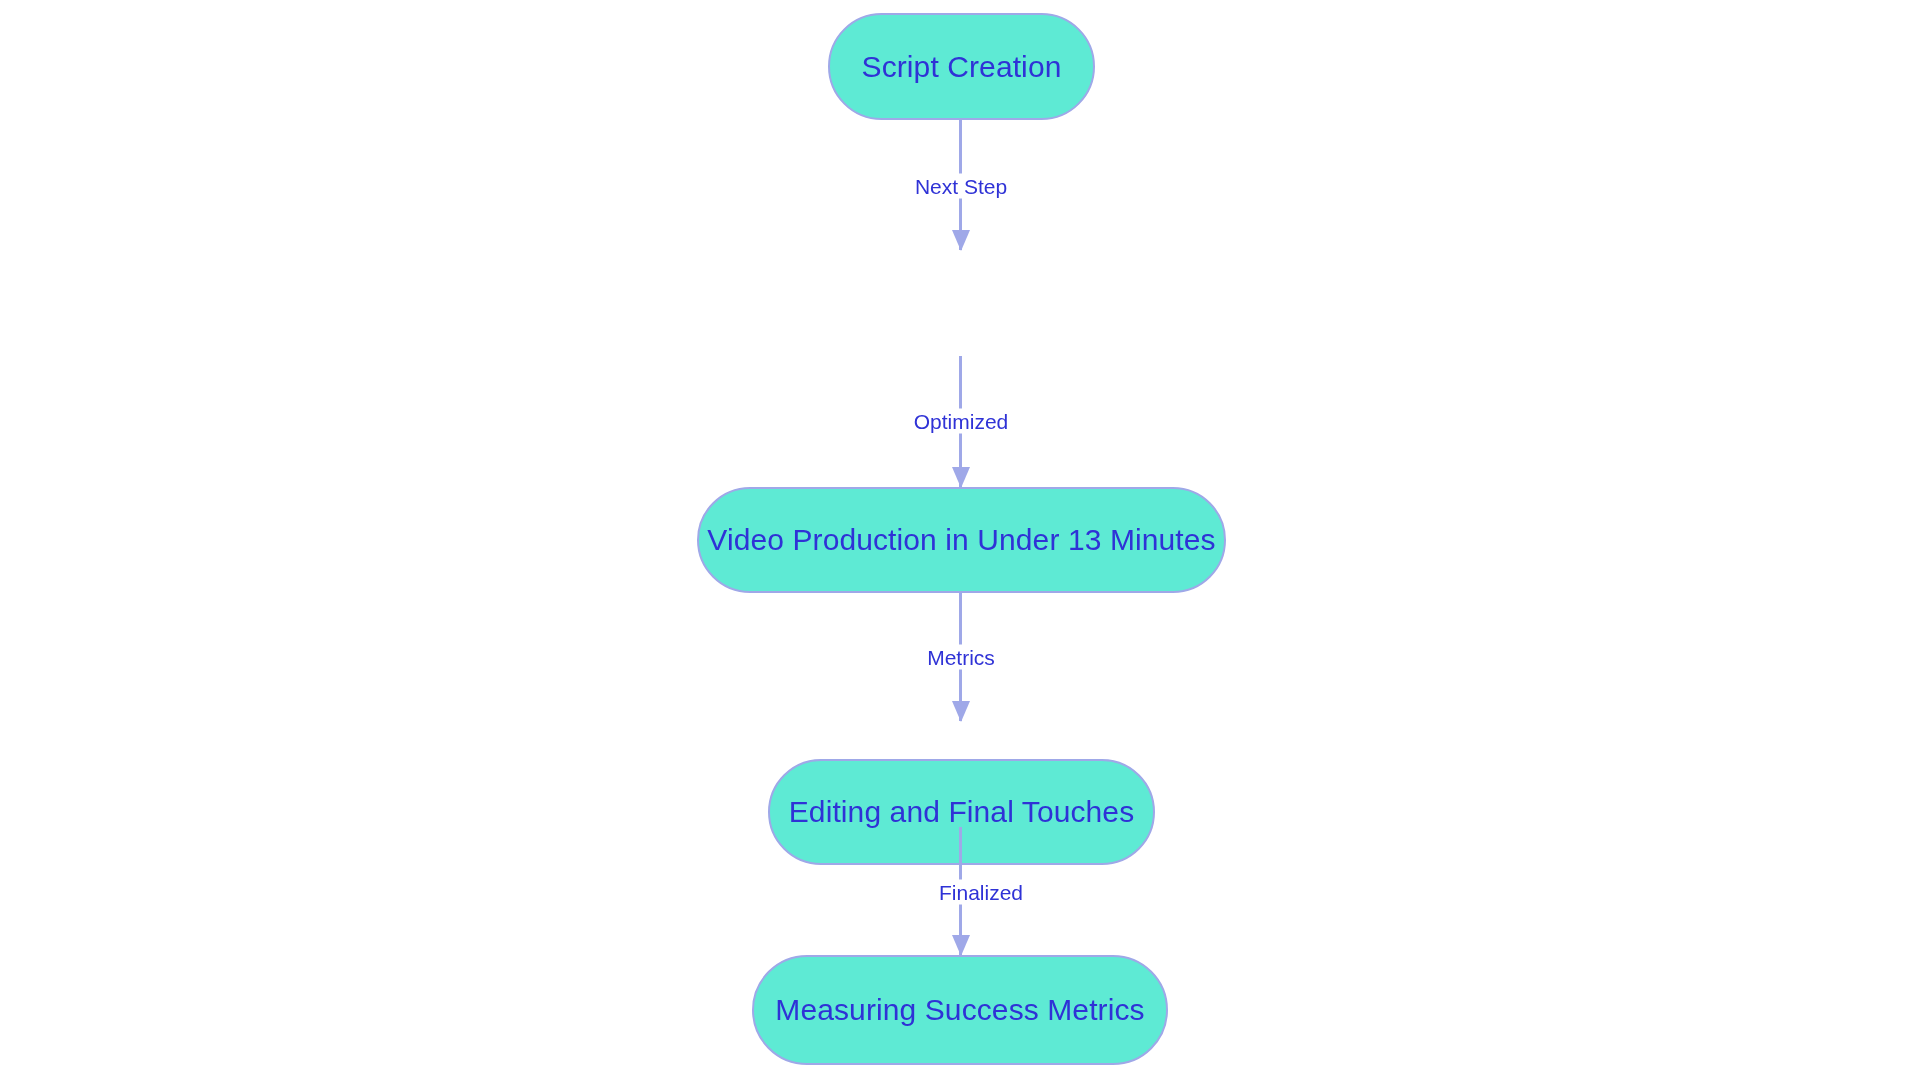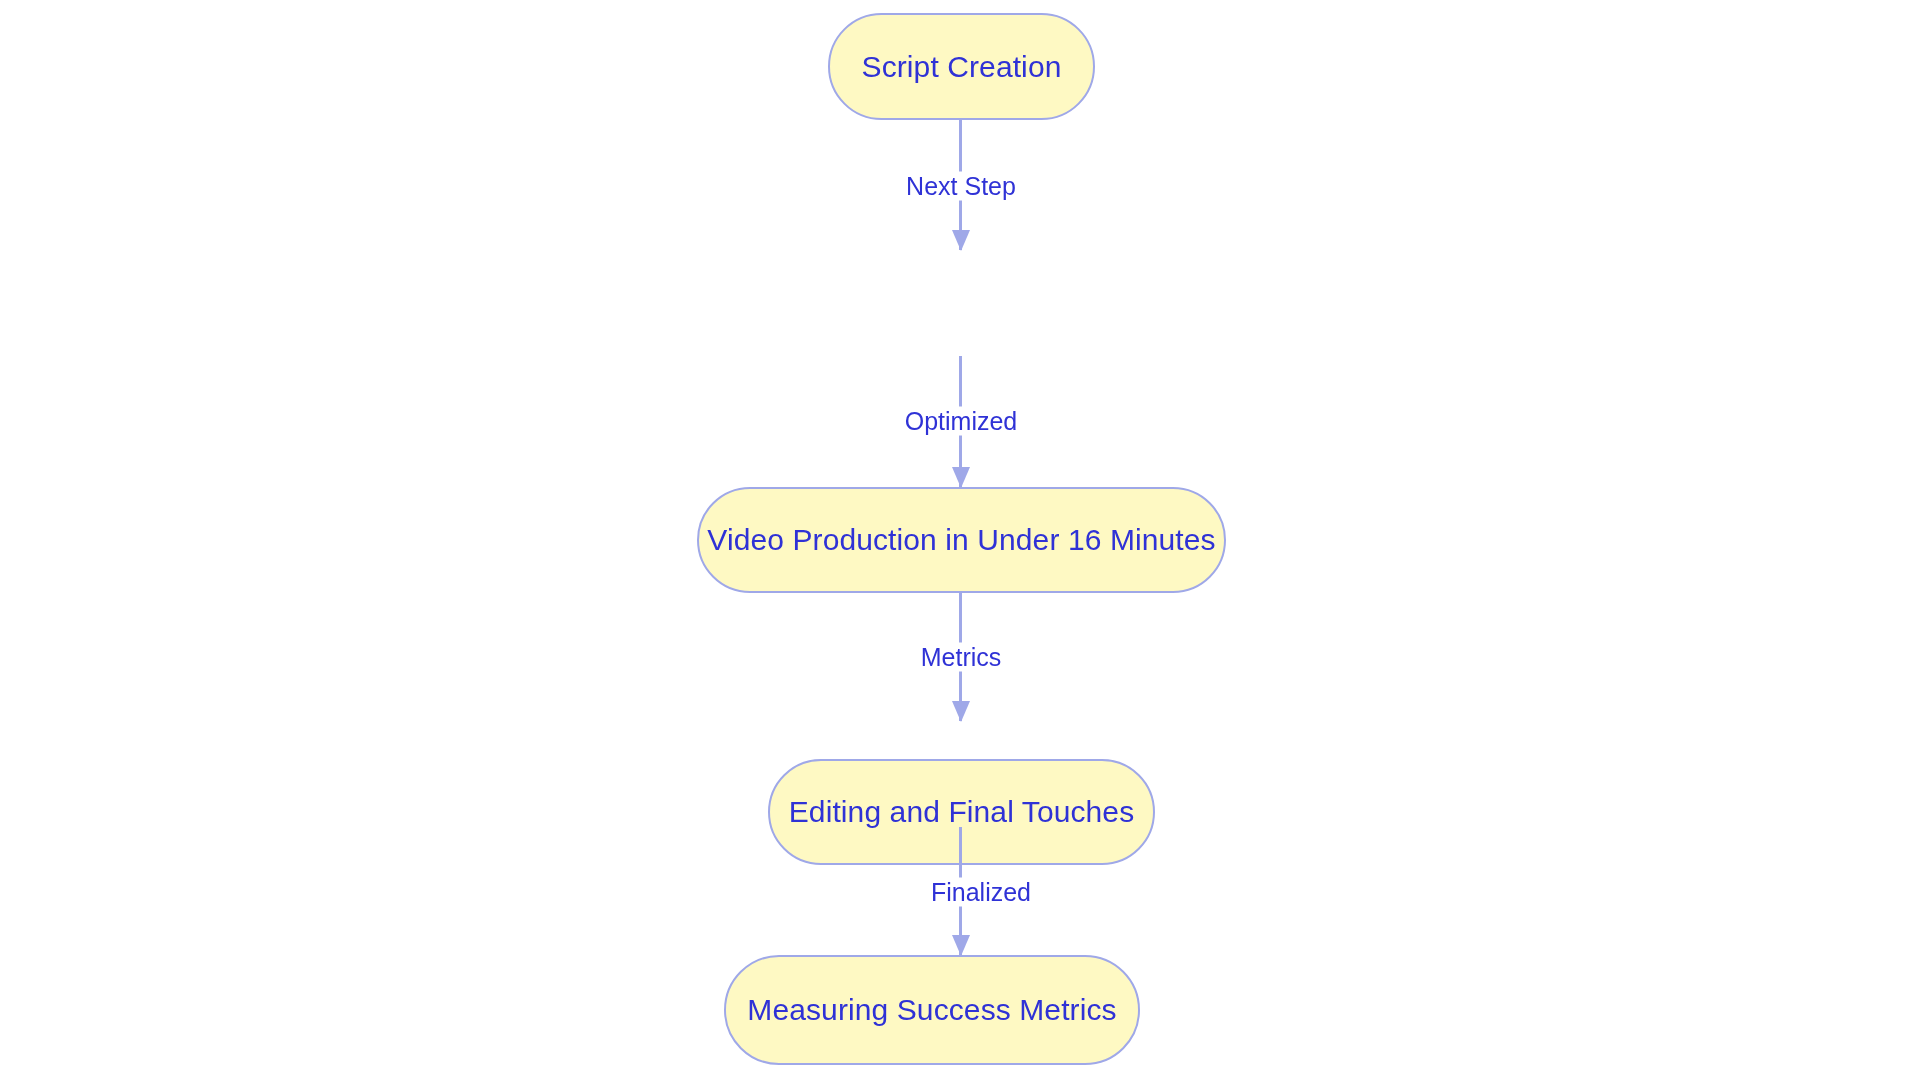--- a/index.html
+++ b/index.html
@@ -30,41 +30,41 @@
     height: 1083px;
   }
 
   
   .node {
     position: absolute;
     box-sizing: border-box;
     display: flex;
     align-items: center;
     justify-content: center;
-    background: #fef9c3;
+    background: #5eead4;
     border: 2px solid #9fa8e8;
     border-radius: 9999px;
     color: #2f32d6;
     font-size: 30px;
     font-weight: 400;
     letter-spacing: 0.1px;
     white-space: nowrap;
     line-height: 1;
   }
   .node-label {
     color: #2f32d6;
     font-size: 30px;
     white-space: nowrap;
   }
 
   .node-1 { left: 828px;  top: 13px;  width: 267px; height: 107px; }
   .node-2 { left: 760px;  top: 250px; width: 403px; height: 106px; }
   .node-3 { left: 697px;  top: 487px; width: 529px; height: 106px; }
   .node-4 { left: 768px;  top: 759px; width: 387px; height: 106px; }
-  .node-5 { left: 724px;  top: 955px; width: 416px; height: 110px; }
+  .node-5 { left: 752px;  top: 955px; width: 416px; height: 110px; }
 
   
   .edge {
     position: absolute;
     left: 955px;
     width: 12px;
   }
   .edge-line {
     position: absolute;
     left: 4px;
@@ -86,21 +86,21 @@
 
   .edge-1 { top: 120px; height: 130px; }
   .edge-2 { top: 356px; height: 131px; }
   .edge-3 { top: 593px; height: 128px; }
   .edge-4 { top: 827px; height: 128px; }
 
   
   .edge-label {
     position: absolute;
     color: #2f32d6;
-    font-size: 25px;
+    font-size: 21px;
     line-height: 1;
     white-space: nowrap;
     background: #ffffff;
     padding: 2px 6px;
     transform: translate(-50%, -50%);
   }
   .edge-label-1 { left: 961px; top: 186px; }
   .edge-label-2 { left: 961px; top: 421px; }
   .edge-label-3 { left: 961px; top: 657px; }
   .edge-label-4 { left: 961px; top: 892px; margin-left: 20px; }
@@ -122,21 +122,21 @@
     <div class="edge-label edge-label-1">Next Step</div>
 
 
     <div class="edge edge-2">
       <div class="edge-line"></div>
       <div class="edge-arrow"></div>
     </div>
     <div class="edge-label edge-label-2">Optimized</div>
 
     <div class="node node-3">
-      <span class="node-label">Video Production in Under 16 Minutes</span>
+      <span class="node-label">Video Production in Under 13 Minutes</span>
     </div>
 
     <div class="edge edge-3">
       <div class="edge-line"></div>
       <div class="edge-arrow"></div>
     </div>
     <div class="edge-label edge-label-3">Metrics</div>
 
     <div class="node node-4">
       <span class="node-label">Editing and Final Touches</span>

